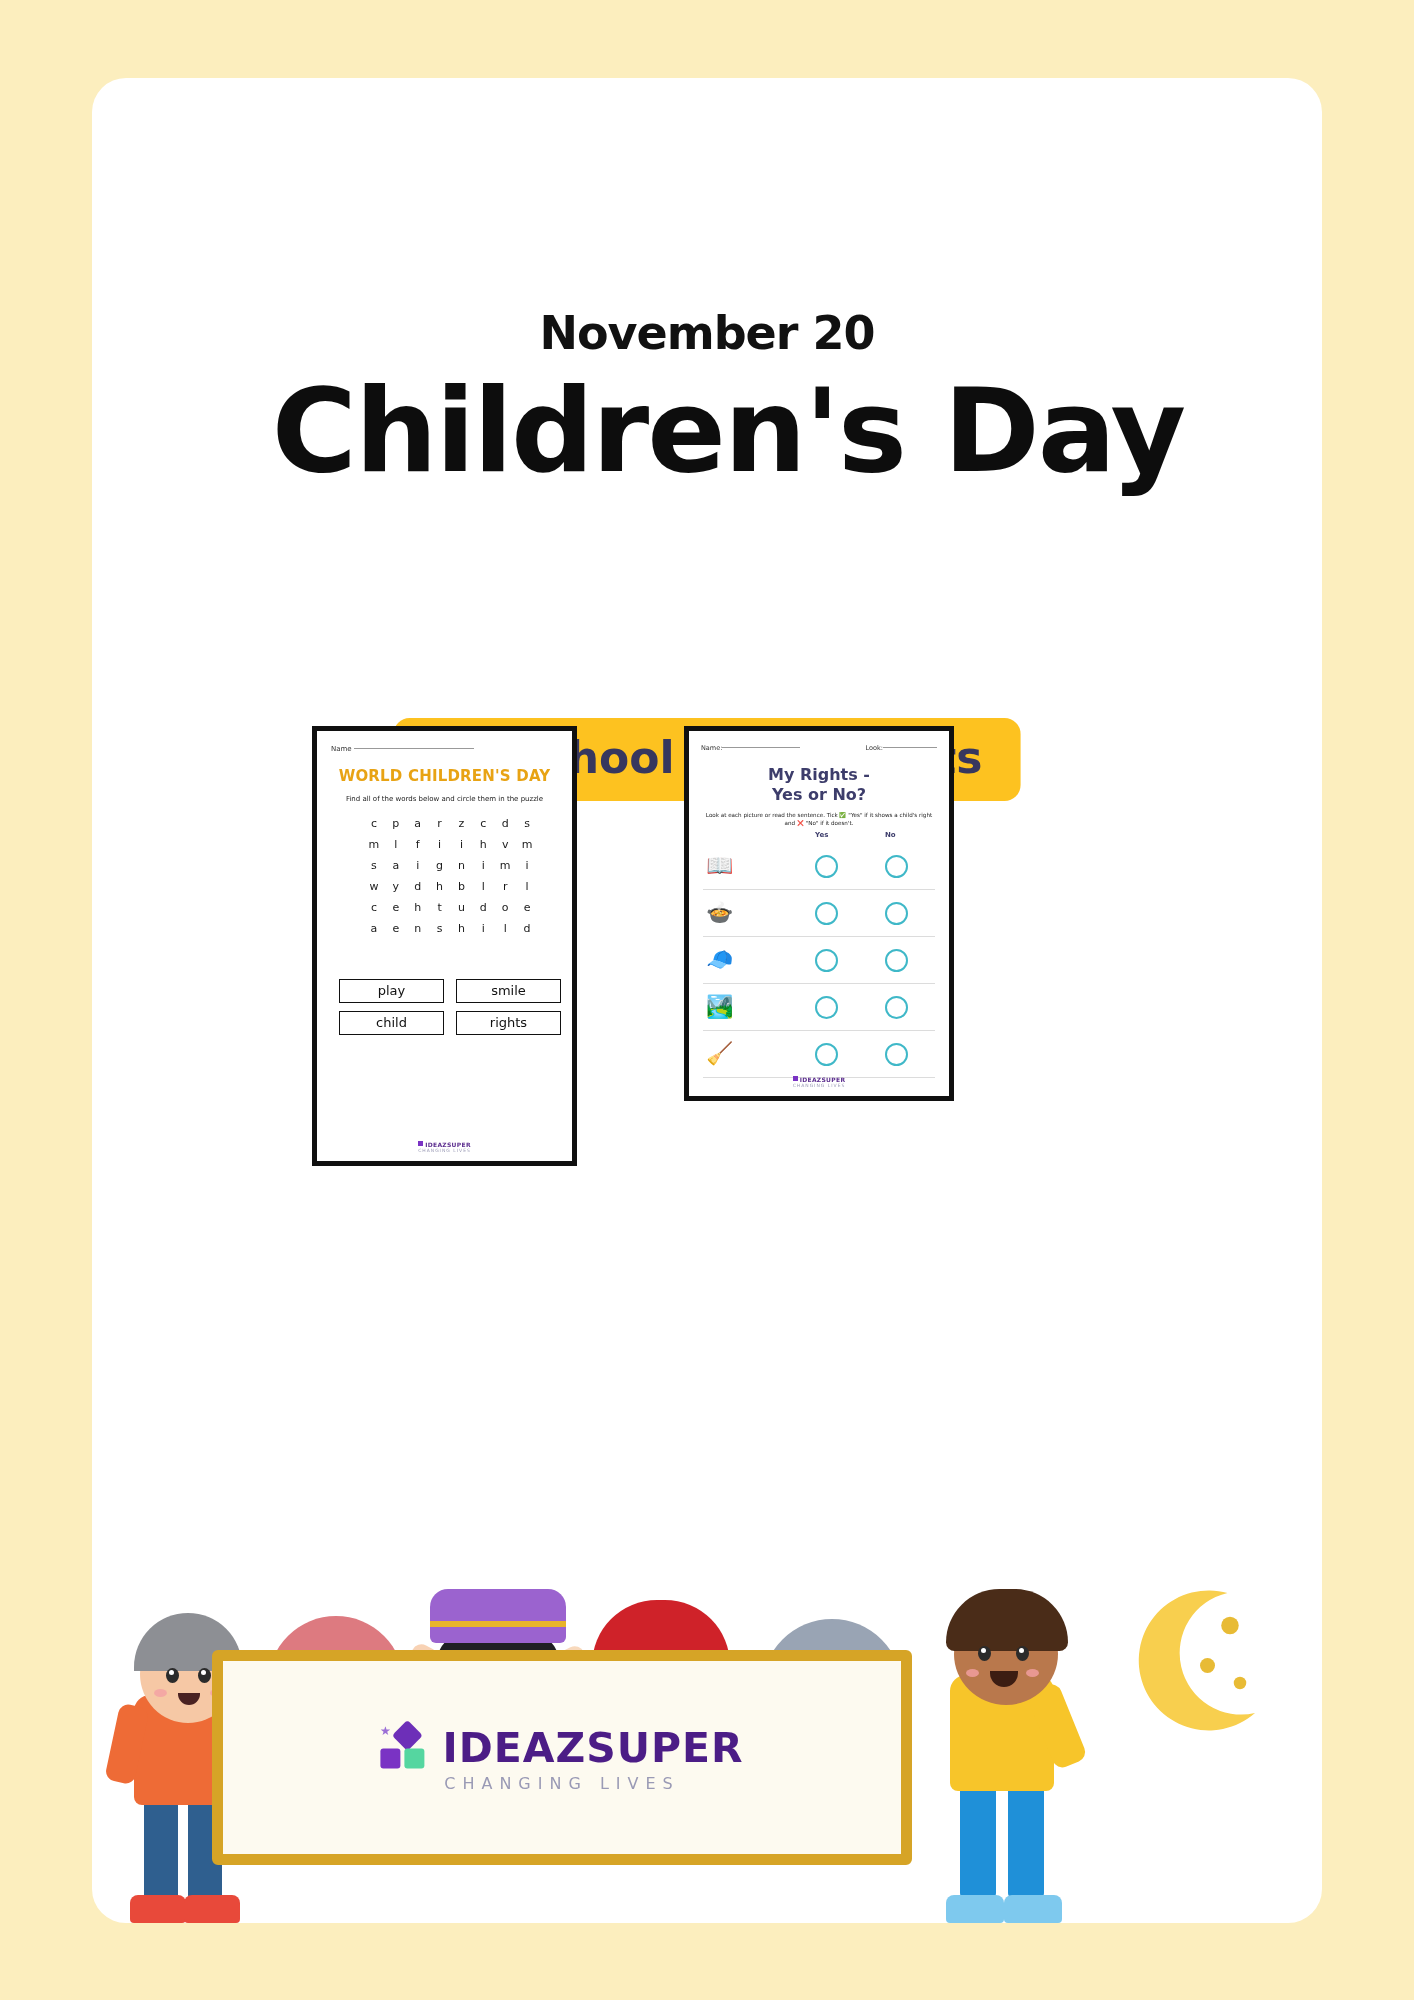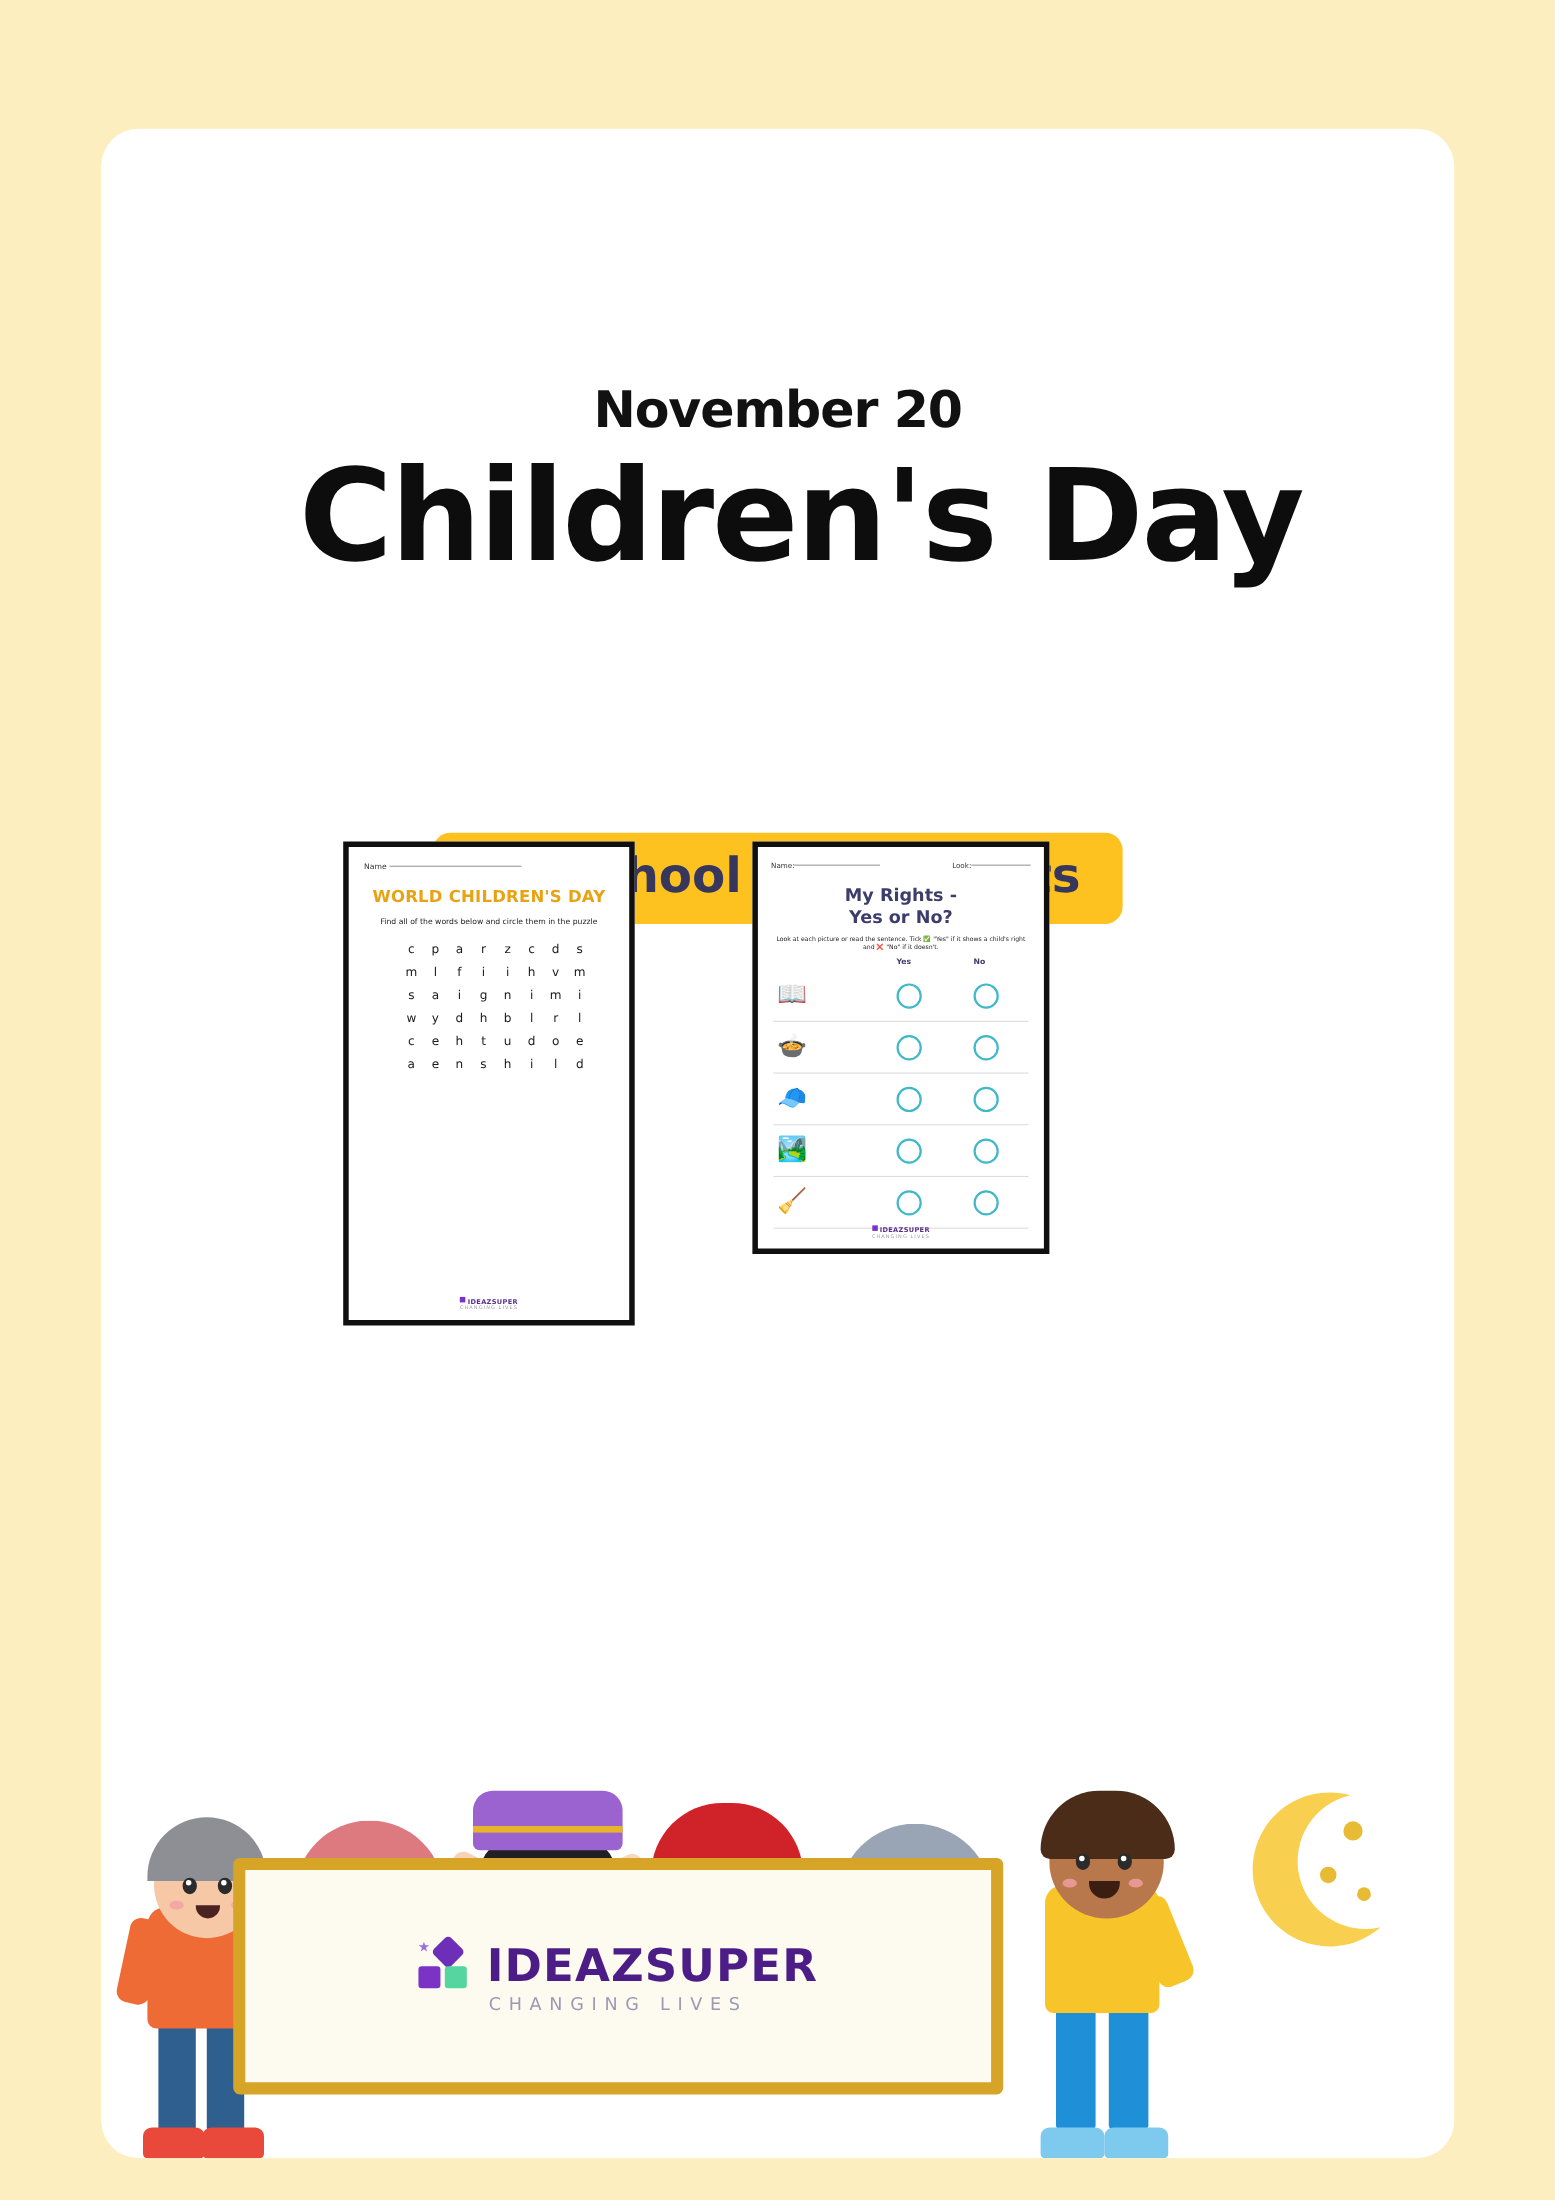--- a/index.html
+++ b/index.html
@@ -9,21 +9,20 @@
     font-family: "DejaVu Sans", sans-serif;
     overflow: hidden;
   }
   .page {
     position: absolute;
     left: 92px; top: 78px;
     width: 1230px; height: 1845px;
     background: #ffffff;
     border-radius: 34px;
     overflow: hidden;
-    margin-top: 39px;
   }
 
   
   .date-line {
     position: absolute; top: 228px; left: 0; width: 100%;
     text-align: center;
     font-size: 46px; font-weight: bold; letter-spacing: -1px;
     color: #111111;
   }
   .title-main {
@@ -260,20 +259,26 @@
         <span>a</span>
         <span>e</span>
         <span>n</span>
         <span>s</span>
         <span>h</span>
         <span>i</span>
         <span>l</span>
         <span>d</span>
       </div>
 
+    <div class="wordbox-wrap" id="ws-words">
+        <div class="wordbox">play</div>
+        <div class="wordbox">smile</div>
+        <div class="wordbox">child</div>
+        <div class="wordbox">rights</div>
+      </div>
 
     <div class="brand-mini">
       <span class="sq"></span><span>IDEAZSUPER</span>
       <span class="sub">CHANGING LIVES</span>
     </div>
   </div>
 
   <div class="sheet sheet-b">
     <div class="ws-head-b">
       <span><span>Name:</span><span class="rule" style="width:78px"></span></span>

